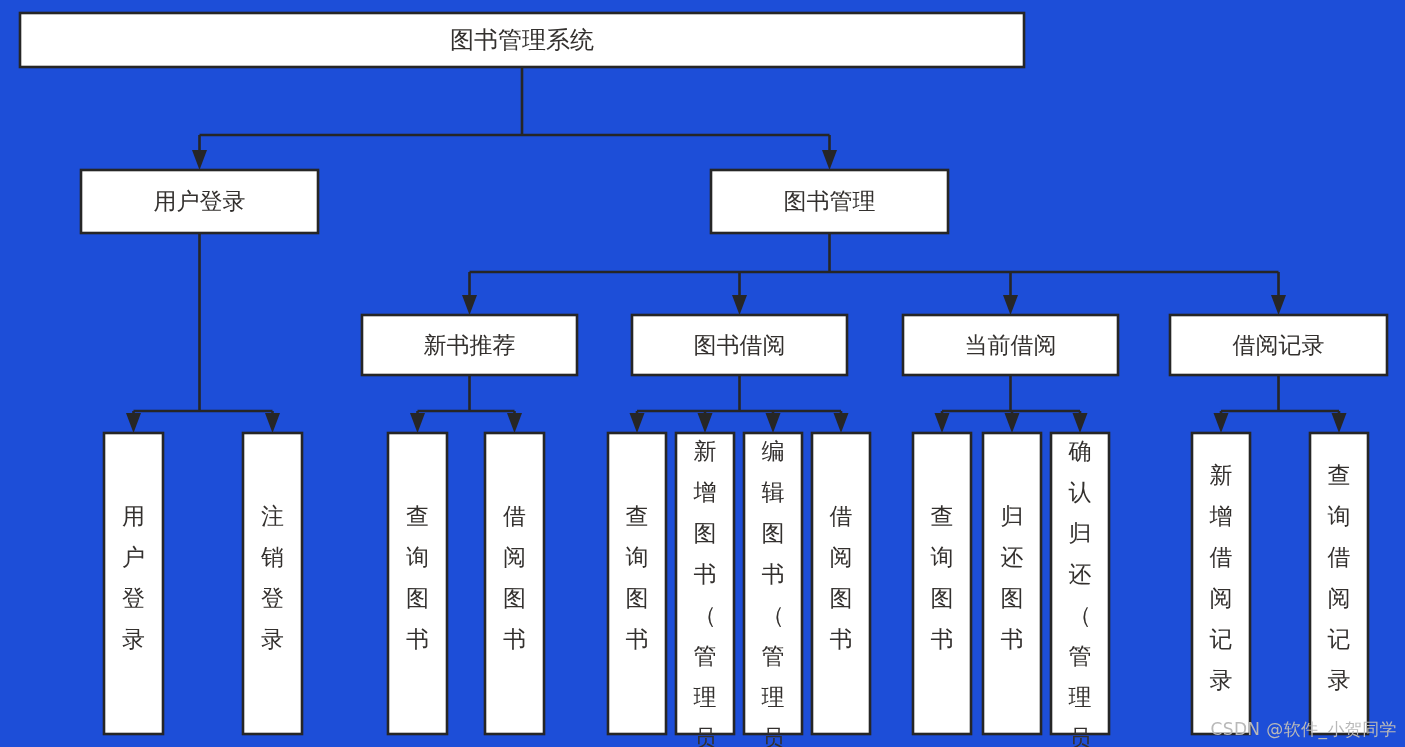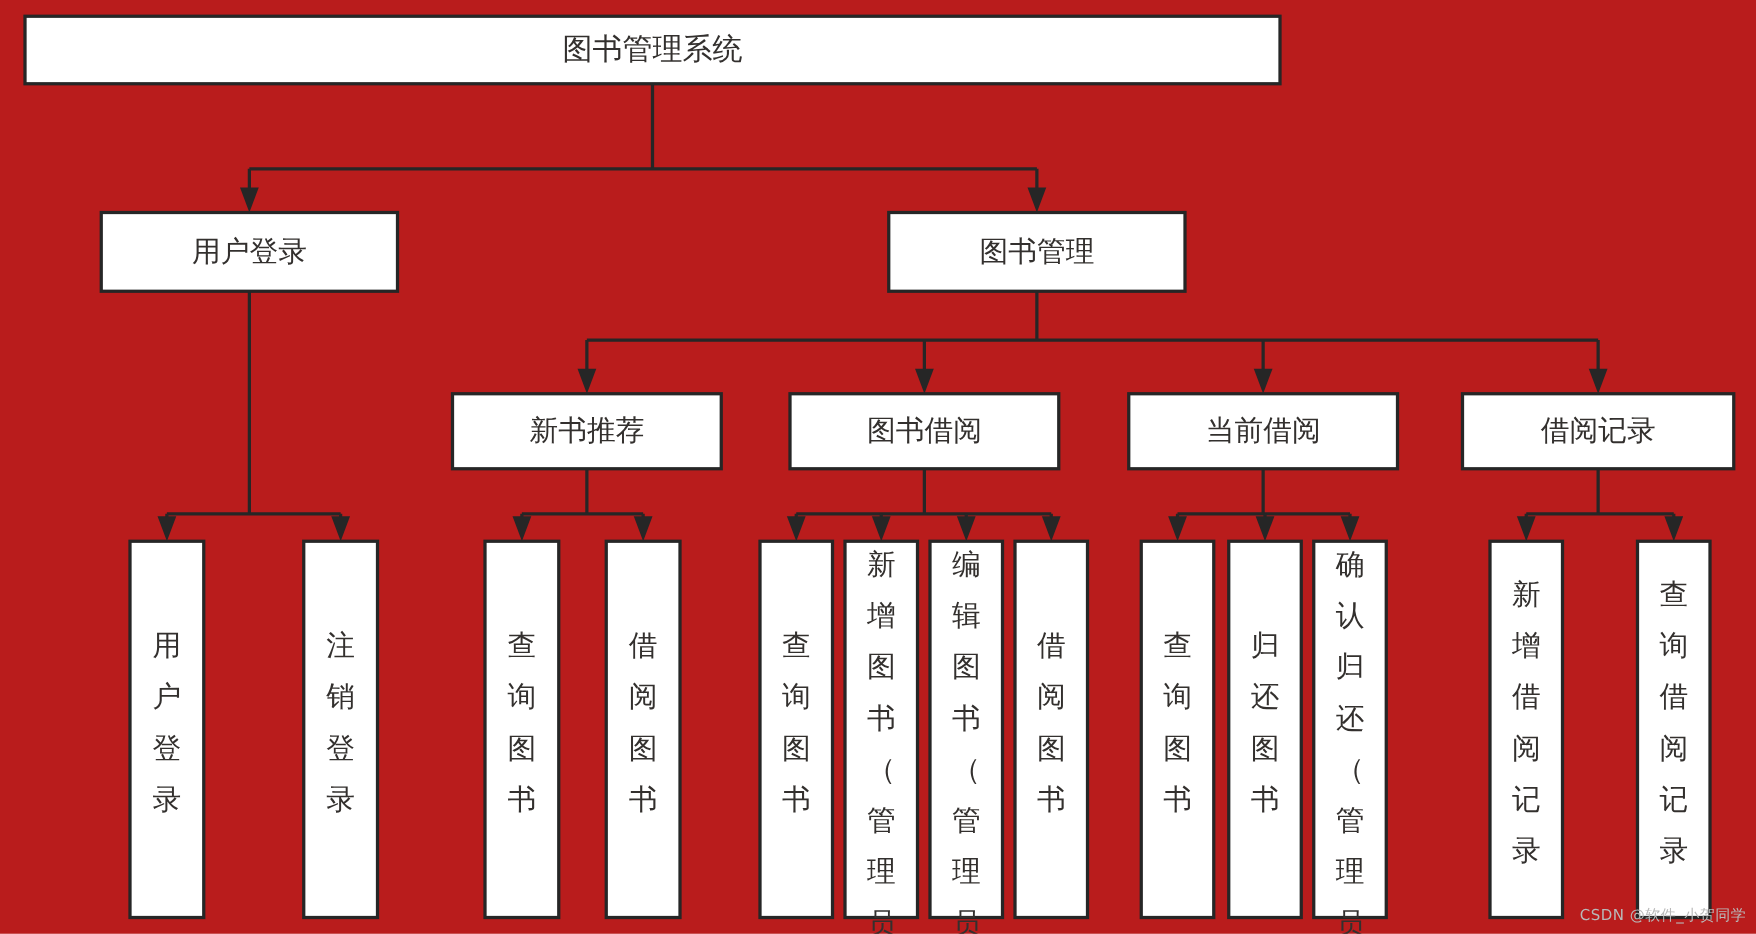--- a/index.html
+++ b/index.html
@@ -11,21 +11,21 @@
   body {
     width: 1405px;
     height: 747px;
     font-family: "DejaVu Sans", "Liberation Sans", sans-serif;
     overflow: hidden;
   }
   #diagram-root {
     position: relative;
     width: 1405px;
     height: 747px;
-    background: #b91c1c;
+    background: #1d4ed8;
   }
   svg#tree-svg {
     position: absolute;
     left: 0;
     top: 0;
     width: 1405px;
     height: 747px;
     display: block;
   }
   .node-box {
@@ -60,21 +60,21 @@
   }
   .arrow-head {
     fill: #262626;
     stroke: none;
   }
   .watermark {
     position: absolute;
     right: 8px;
     bottom: 6px;
     color: #b9b9b9;
-    font-size: 12px;
+    font-size: 17px;
     font-family: "DejaVu Sans", "Liberation Sans", sans-serif;
     letter-spacing: 0.4px;
     white-space: nowrap;
     user-select: none;
   }
 </style>
 </head>
 <body>
 
 <div id="diagram-root">

